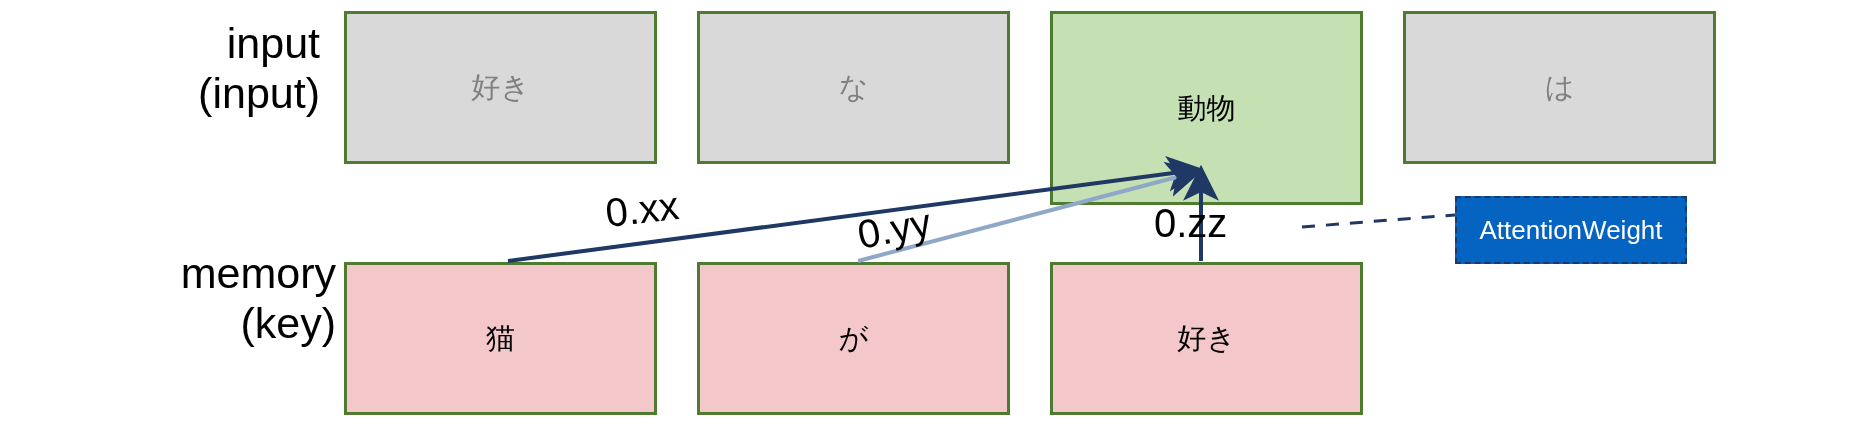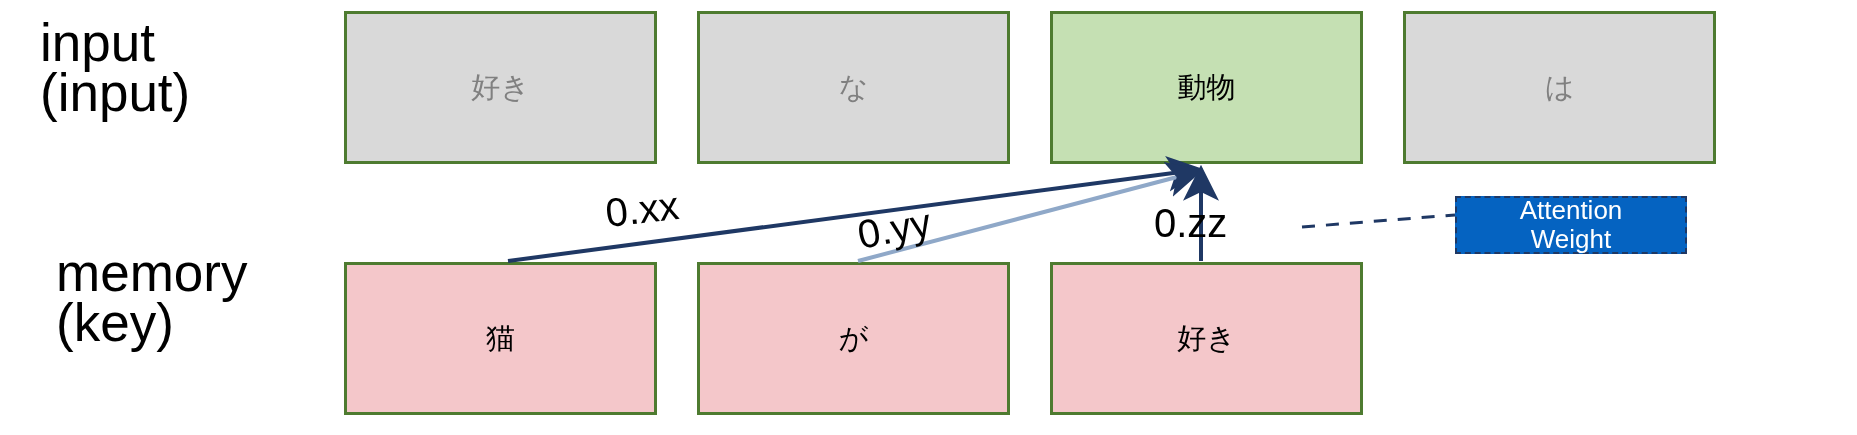--- a/index.html
+++ b/index.html
@@ -14,23 +14,23 @@
     position: relative;
     width: 1857px;
     height: 435px;
     background: #ffffff;
     overflow: hidden;
   }
 
   
   .row-label {
     position: absolute;
-    text-align: left;
+    text-align: right;
     color: #000000;
-    font-size: 53px;
+    font-size: 43px;
     line-height: 50px;
     white-space: nowrap;
     font-family: "Liberation Sans", "DejaVu Sans", sans-serif;
   }
   #label-input  { left: 40px;  top: 18px;  width: 280px; }
   #label-memory { left: 56px;  top: 248px; width: 280px; }
   .row-label .ln { display: block; }
 
   
   .token-box {
@@ -69,30 +69,29 @@
   #w-xx { left: 608px; top: 193px; transform: rotate(-6.5deg); transform-origin: left bottom; }
   #w-yy { left: 862px; top: 215px; transform: rotate(-11deg); transform-origin: left bottom; }
   #w-zz { left: 1154px; top: 203px; }
 
   
   #attention-badge {
     position: absolute;
     left: 1455px;
     top: 196px;
     width: 232px;
-    height: 58px;
+    height: 68px;
     box-sizing: border-box;
     background: #0563C1;
     border: 2px dashed #1F3864;
     color: #FFFFFF;
     font-size: 26px;
     line-height: 29px;
     text-align: center;
     display: flex;
-    flex-direction: column;
     align-items: center;
     justify-content: center;
     font-family: "Liberation Sans", "DejaVu Sans", sans-serif;
   }
   #attention-badge .ln { display: block; }
 </style>
 </head>
 <body>
 
 <div id="canvas">
@@ -102,21 +101,21 @@
     <span class="ln">(input)</span>
   </div>
 
   <div class="row-label" id="label-memory">
     <span class="ln">memory</span>
     <span class="ln">(key)</span>
   </div>
 
   <div class="token-box inactive" style="left:344px; top:11px; width:313px; height:153px;">好き</div>
   <div class="token-box inactive" style="left:697px; top:11px; width:313px; height:153px;">な</div>
-  <div class="token-box active" style="left:1050px; top:11px; width:313px; height:153px;">動物</div>
+  <div class="token-box active" style="left:1050px; top:11px; width:313px; height:194px;">動物</div>
   <div class="token-box inactive" style="left:1403px; top:11px; width:313px; height:153px;">は</div>
 
   <div class="token-box memory" style="left:344px; top:262px; width:313px; height:153px;">猫</div>
   <div class="token-box memory" style="left:697px; top:262px; width:313px; height:153px;">が</div>
   <div class="token-box memory" style="left:1050px; top:262px; width:313px; height:153px;">好き</div>
 
   <svg id="arrows" viewBox="0 0 1857 435">
     <defs>
       <marker id="head-strong" markerWidth="9" markerHeight="9" refX="7.2" refY="4.5" orient="auto" markerUnits="strokeWidth">
         <path d="M0,0 L9,4.5 L0,9 L2.2,4.5 Z" fill="#1F3864"></path>

